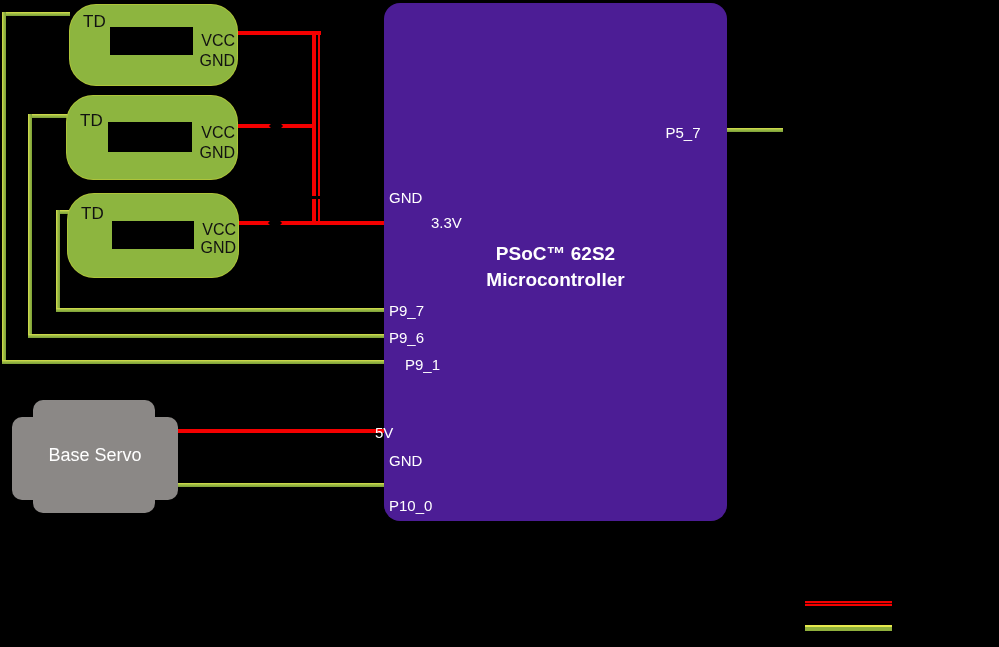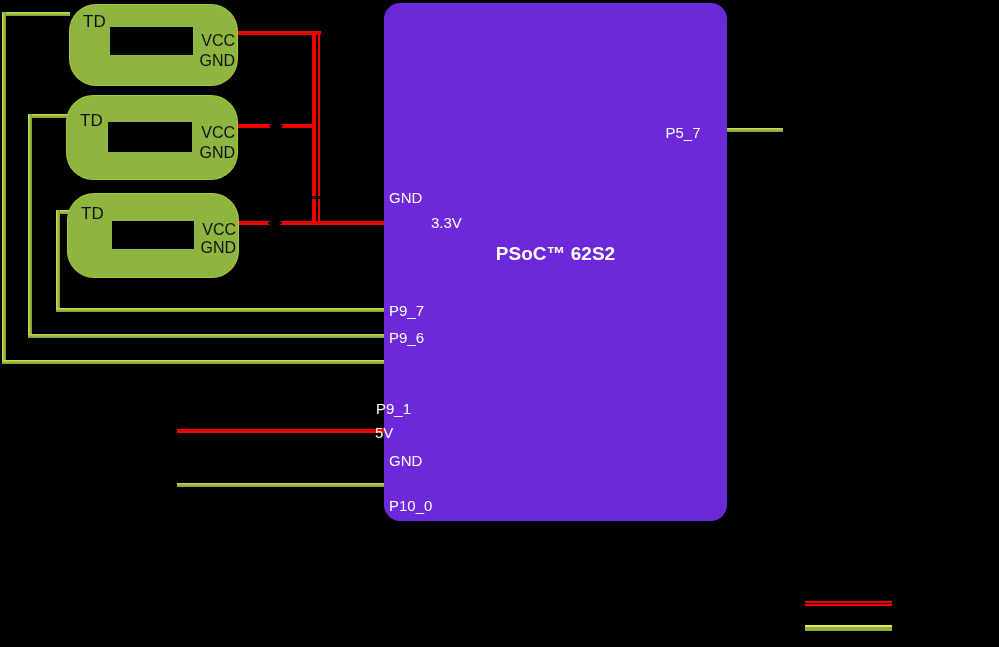--- a/index.html
+++ b/index.html
@@ -31,34 +31,34 @@
   #sensor2 .vcc{top:27px;}
   #sensor2 .gnd{top:47px;}
   #sensor3{left:68px;top:194px;width:170px;height:83px;}
   #sensor3 .td{top:10px;}
   #sensor3 .win{left:44px;top:27px;width:82px;height:28px;}
   #sensor3 .vcc{top:26px;}
   #sensor3 .gnd{top:44px;}
 
   .mcu{
     position:absolute;left:384px;top:3px;width:343px;height:518px;
-    background:#6d28d9;border-radius:16px;
+    background:#4c1d95;border-radius:16px;
   }
   .mcu-title{
     position:absolute;left:0;top:238px;width:100%;text-align:center;
     color:#fff;font-size:19px;font-weight:600;line-height:26px;
   }
   .pinlabel{
     position:absolute;color:#fff;font-size:15px;line-height:20px;white-space:nowrap;
   }
   #pin-gnd1{left:389px;top:188px;}
   #pin-3v3{left:393px;top:213px;margin-left:38px;}
   #pin-p9-7{left:389px;top:301px;}
   #pin-p9-6{left:389px;top:328px;}
-  #pin-p9-1{left:376px;top:355px;margin-top:44px;}
+  #pin-p9-1{left:405px;top:355px;}
   #pin-5v{left:375px;top:423px;}
   #pin-gnd2{left:389px;top:451px;}
   #pin-p10-0{left:389px;top:496px;}
   #pin-p5-7{left:650px;top:123px;width:66px;text-align:center;}
 
   .relay{
     position:absolute;left:783px;top:89px;width:166px;height:87px;
     background:#FA9A35;border-radius:10px;
     border-left:2px solid #e8432c;border-right:2px solid #d4519a;
     border-bottom:2px solid #ddd12c;
@@ -171,30 +171,36 @@
   <div class="sensor" id="sensor3">
     <span class="td">TD</span>
     <span class="win"></span>
     <span class="pin vcc">VCC</span>
     <span class="pin gnd">GND</span>
   </div>
 
   <div class="mcu">
     <div class="mcu-title">
       <div>PSoC™ 62S2</div>
+      <div>Microcontroller</div>
     </div>
   </div>
   <span class="pinlabel" id="pin-gnd1">GND</span>
   <span class="pinlabel" id="pin-3v3">3.3V</span>
   <span class="pinlabel" id="pin-p9-7">P9_7</span>
   <span class="pinlabel" id="pin-p9-6">P9_6</span>
   <span class="pinlabel" id="pin-p9-1">P9_1</span>
   <span class="pinlabel" id="pin-5v">5V</span>
   <span class="pinlabel" id="pin-gnd2">GND</span>
   <span class="pinlabel" id="pin-p10-0">P10_0</span>
   <span class="pinlabel" id="pin-p5-7">P5_7</span>
 
 
+  <div class="servo">
+    <div class="tab"></div>
+    <div class="body"></div>
+    <div class="label">Base Servo</div>
+  </div>
 
   <div id="legend-power"></div>
   <div id="legend-signal"></div>
 
 </div>
 
 </body></html>

